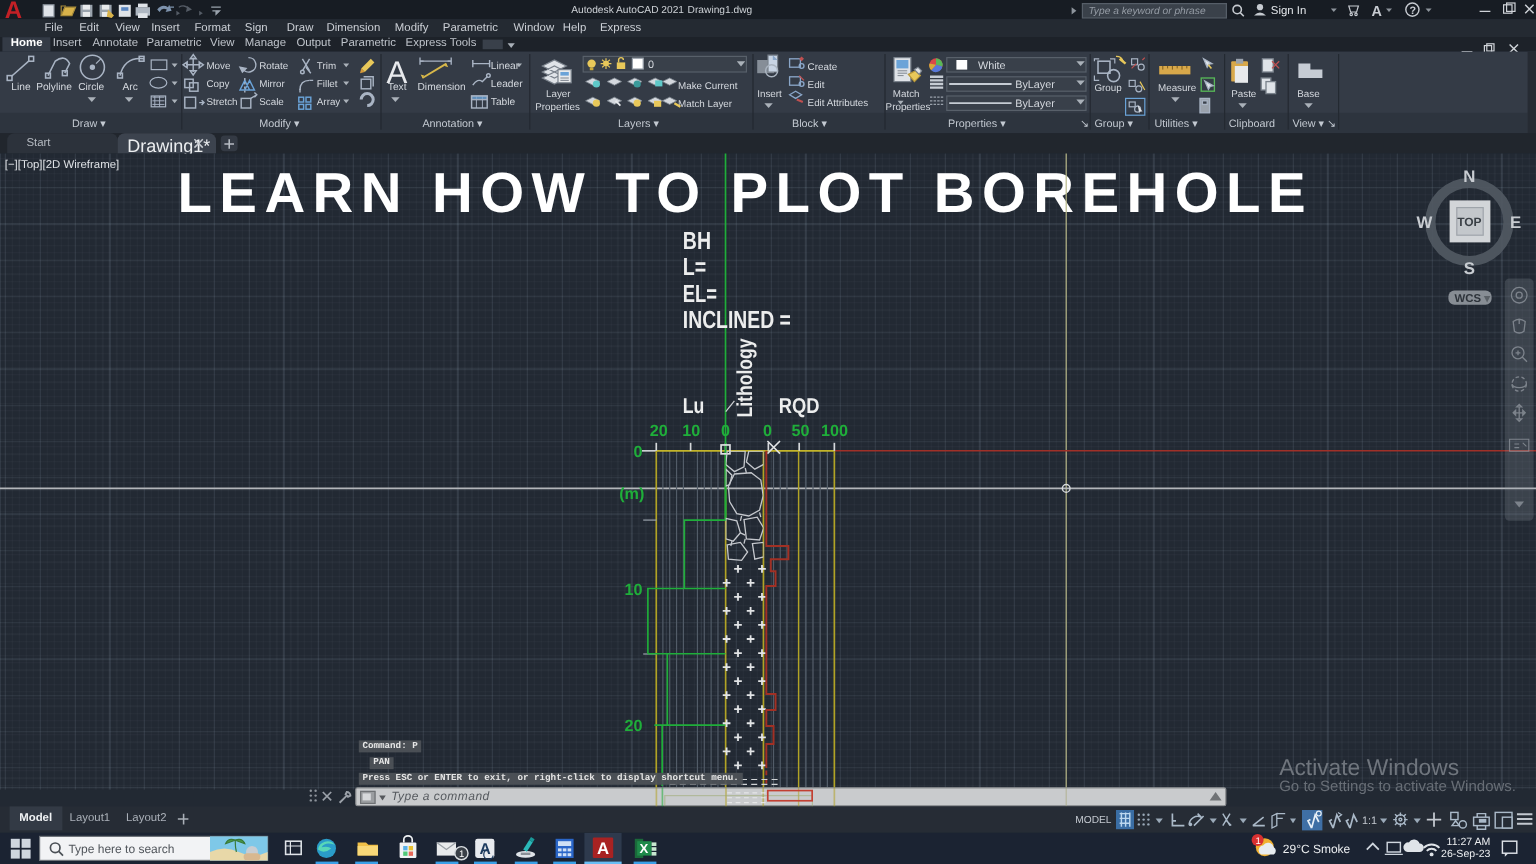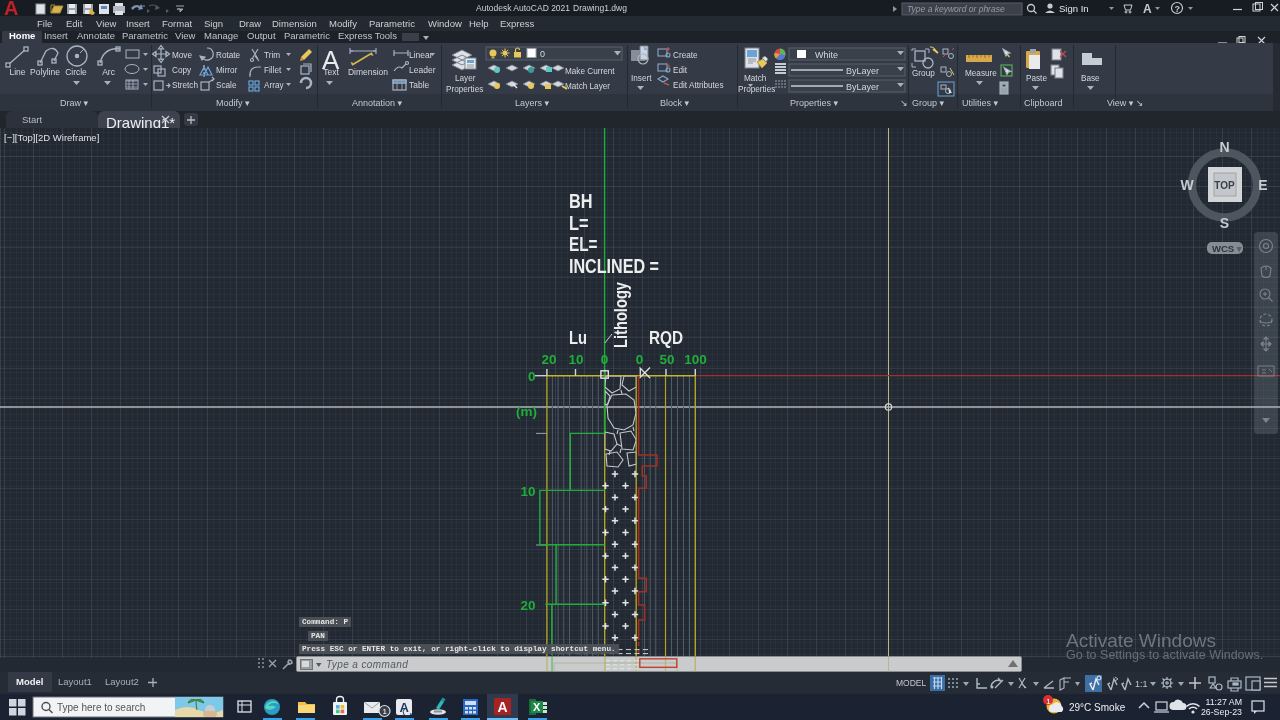--- a/index.html
+++ b/index.html
@@ -141,21 +141,21 @@
  <div class="plabel" style="left:60px">Draw ▾</div>
  <div class="plabel" style="left:216px">Modify ▾</div>
  <div class="plabel" style="left:352px">Annotation ▾</div>
  <div class="plabel" style="left:515px">Layers ▾</div>
  <div class="plabel" style="left:660px">Block ▾</div>
  <div class="plabel" style="left:790px">Properties ▾</div>
  <div class="plabel" style="left:900px;font-size:9px">↘</div>
  <div class="plabel" style="left:912px">Group ▾</div>
  <div class="plabel" style="left:962px">Utilities ▾</div>
  <div class="plabel" style="left:1024px">Clipboard</div>
- <div class="plabel" style="left:1107px">View ▾ ↘</div>
+ <div class="plabel" style="left:1077px">View ▾ ↘</div>
  <svg class="abs" style="left:0;top:0" width="1280" height="68" id="ribsvg">
 
   <g stroke="#a9b4c4" fill="none" stroke-width="1.3">
    <path d="M8 22 L26 6"></path>
           <rect x="6" y="20" width="4" height="4" fill="#2e343d"></rect>
           <rect x="24" y="4" width="4" height="4" fill="#2e343d"></rect>
    <path d="M40 20 l6 -12 q8 -6 12 2 l-4 8"></path>
           <rect x="38" y="18" width="4" height="4"></rect>
           <rect x="52" y="16" width="4" height="4"></rect>
    <circle cx="77" cy="13" r="10"></circle>
@@ -390,20 +390,21 @@
  <span class="abs" style="left:106px;top:3px;font-size:15px;color:#eceef0;">Drawing1*</span>
  <svg class="abs" style="left:161px;top:4px" width="10" height="10">
         <path d="M1 1 l7 7 M8 1 l-7 7" stroke="#c6cad0" stroke-width="1.3"></path>
       </svg>
  <div class="abs" style="left:184px;top:2px;width:14px;height:13px;background:#343a44;border-radius:3px;"></div>
  <svg class="abs" style="left:186px;top:4px" width="10" height="10">
         <path d="M5 1 v8 M1 5 h8" stroke="#b6bbc2" stroke-width="1.3"></path>
       </svg>
 </div>
 <div class="abs" id="canvas"></div>
+<div class="abs" id="bigtitle">LEARN HOW TO PLOT BOREHOLE</div>
 <div class="abs" id="vplabel">[−][Top][2D Wireframe]</div>
 <div class="abs" id="drawing">
 <svg class="abs" style="left:0;top:0" width="1280" height="720">
 <defs>
           <clipPath id="cc">
             <rect x="604.7" y="375.7" width="31.5" height="92.5"></rect>
           </clipPath>
         </defs>
 <line x1="888.5" y1="128" x2="888.5" y2="656" stroke="#b9b98a" stroke-width="1"></line>
 <line x1="0" y1="407" x2="1280" y2="407" stroke="#b3b6ba" stroke-width="1.6"></line>

